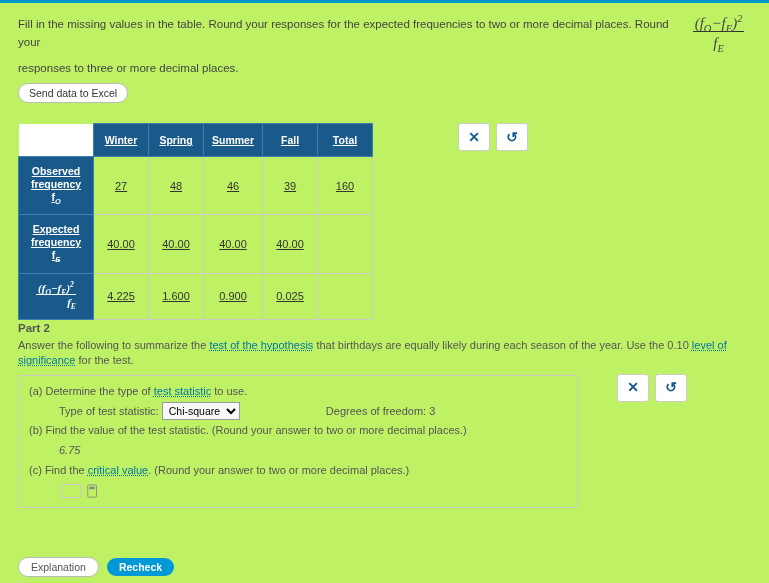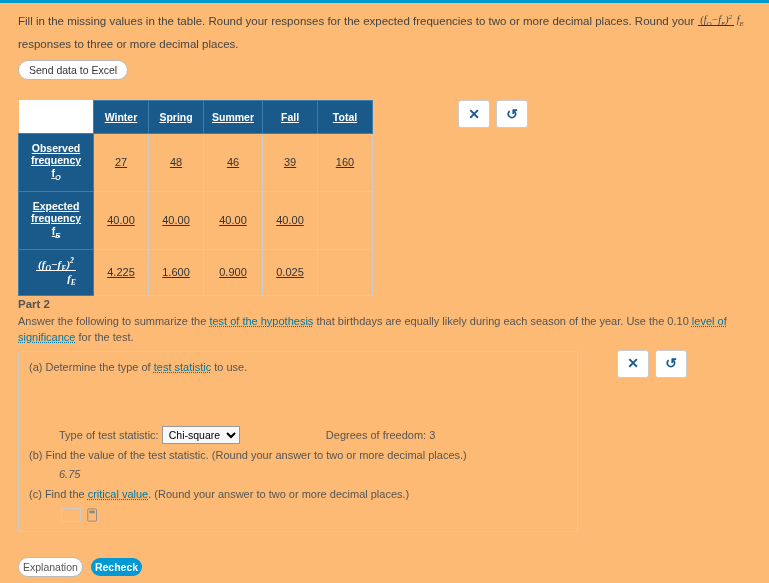--- a/index.html
+++ b/index.html
@@ -7,21 +7,21 @@
     font-family: Arial, sans-serif;
     background: #f5f5f5;
     width: 769px;
     height: 583px;
     overflow: hidden;
     border-top: 3px solid #0099cc;
     position: relative;
     color: #333;
   }
   .page {
-    background: #fdba74;
+    background: #bef264;
     padding: 10px 18px;
     height: 100%;
     position: relative;
   }
   .top-check {
     position: absolute;
     top: -3px; left: 4px;
     width: 14px; height: 14px;
     background: #fff;
     border-radius: 2px;
@@ -33,21 +33,21 @@
     color: #444;
     line-height: 1.5;
     margin-bottom: 6px;
     display: flex;
     align-items: center;
     gap: 4px;
   }
   .frac {
     display:inline-block;
     text-align:center;
-    font-size: 10px;
+    font-size: 15px;
     line-height:1.1;
     font-family: 'Times New Roman', serif;
     font-style: italic;
   }
   .frac .num { border-bottom: 1px solid #333; padding: 0 2px; }
   .frac .den { padding-top:1px; }
   .pill {
     display:inline-block;
     border:1px solid #bbb;
     border-radius: 12px;
@@ -121,21 +121,21 @@
   }
   .kbd { display:inline-block; width:14px;height:14px;vertical-align:middle;}
   .footer {
     position:absolute;
     left:18px; bottom:6px;
     display:flex; gap:8px; align-items:center;
   }
   .pill-btn {
     display:inline-block;
     border-radius:12px;
-    padding:3px 4px;
+    padding:3px 12px;
     font-size:10.5px;
     cursor:pointer;
   }
   .pill-outline { border:1px solid #bbb; color:#555; background:#fff;}
   .pill-blue { background:#0099d6; color:#fff; border:none; font-weight:bold;}
   sup { font-size:0.7em; }
   sub { font-size:0.7em; font-style:italic; }
 </style>
 </head>
 <body>
@@ -218,21 +218,21 @@
   </div>
 
   <div class="answerbox">
     <div class="ab-btns">
       <div class="sqbtn">✕</div>
       <div class="sqbtn">↺</div>
     </div>
     <div>
       <span>(a)  Determine the type of </span><span class="link">test statistic</span><span> to use.</span>
     </div>
-    <div style="padding-left:30px;margin-top:48px;">
+    <div style="padding-left:30px;">
       <span>Type of test statistic:</span>
       <select class="inline">
         <option>Chi-square</option>
       </select>
       <span style="display:inline-block; width:80px;"></span>
       <span>Degrees of freedom:</span>
       <span>3</span>
     </div>
     <div>(b)  Find the value of the test statistic. (Round your answer to two or more decimal places.)</div>
     <div style="padding-left:30px;font-style:italic;">6.75</div>

